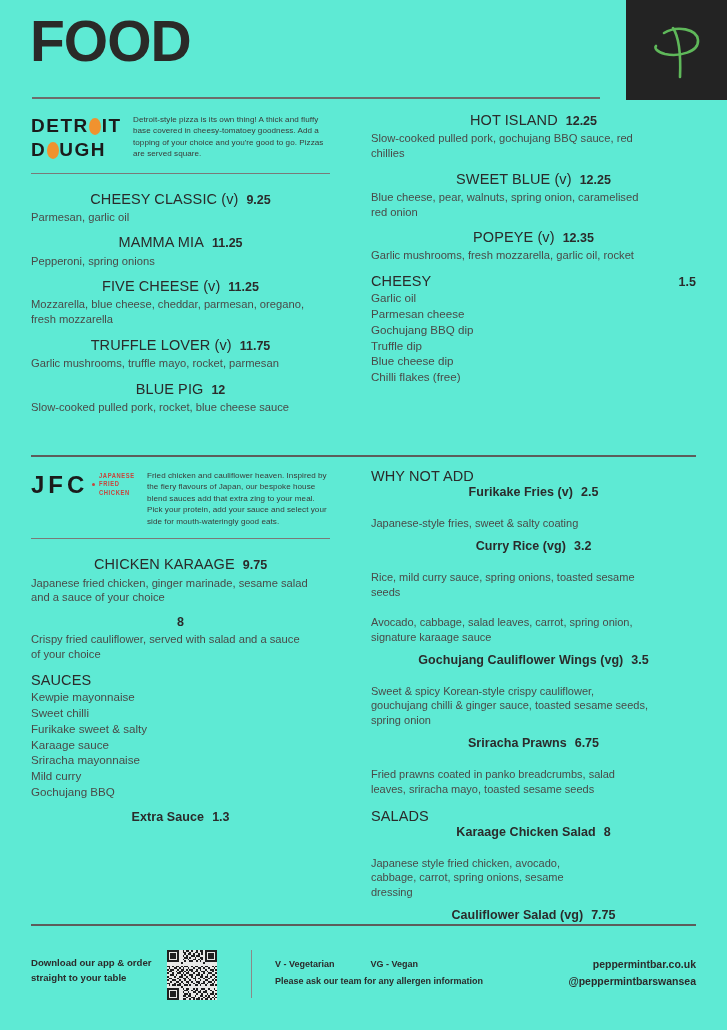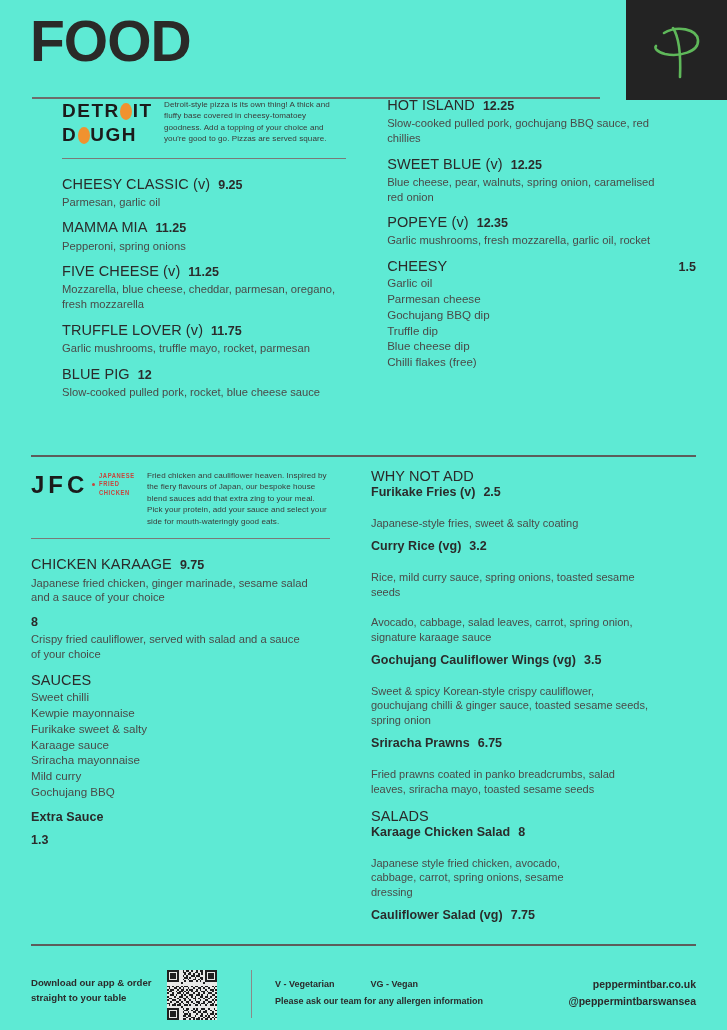--- a/index.html
+++ b/index.html
@@ -132,21 +132,21 @@
     color: #c8453c;
     font-family: "Liberation Sans Narrow", "Liberation Sans", sans-serif;
     transform: scaleX(0.88);
     transform-origin: left center;
   }
 
   
   .item { margin-bottom: 10px; }
   .item-row {
     display: flex;
-    justify-content: flex-start;
+    justify-content: center;
     align-items: baseline;
     gap: 8px;
   }
   .item-name {
     font-size: 14.5px;
     font-weight: 400;
     letter-spacing: 0.1px;
     color: #2b2b2b;
     line-height: 1.18;
   }
@@ -191,21 +191,21 @@
     font-size: 11.6px;
     line-height: 1.36;
     color: #4a4a48;
   }
 
   
   .footer {
     position: absolute;
     left: 0; right: 0;
     bottom: 0;
-    height: 86px;
+    height: 106px;
   }
   .footer-rule {
     position: absolute;
     left: 31px; right: 31px;
     top: 0;
     height: 1.5px;
     background: #5d5d5b;
   }
   .footer-inner {
     position: absolute;
@@ -265,21 +265,21 @@
       <svg class="brand-mark" viewBox="0 0 56 62">
         <g fill="none" stroke="#5fb85a" stroke-width="2.6" stroke-linecap="round" stroke-linejoin="round">
           <path d="M15 14 C28 6, 48 10, 49 21 C50 33, 30 38, 16 35 C8 33, 5 29, 7 27"></path>
           <path d="M24 9 C30 18, 32 34, 31 58"></path>
         </g>
       </svg>
     </div>
     <div class="header-rule"></div>
   </div>
 
-  <div class="cols" style="top:97px;margin-left:31px;">
+  <div class="cols" style="top:112px;">
 
     <div class="col-left">
 
       <div class="concept">
         <div class="dd-logo">
           <div class="dd-line"><span>DETR</span><span class="o"></span><span>IT</span></div>
           <div class="dd-line"><span>D</span><span class="o"></span><span>UGH</span></div>
         </div>
         <div class="concept-blurb">Detroit-style pizza is its own thing! A thick and fluffy base covered in cheesy-tomatoey goodness. Add a topping of your choice and you're good to go. Pizzas are served square.</div>
       </div>
@@ -404,31 +404,31 @@
       <div class="item">
         <div class="item-row">
           <div class="item-price">8</div>
         </div>
         <div class="item-desc">Crispy fried cauliflower, served with salad and a sauce of your choice</div>
       </div>
 
       <div class="plain-list" style="margin-top:11px;">
         <div class="section-head">SAUCES</div>
         <ul>
+          <li>Kewpie mayonnaise</li>
           <li>Sweet chilli</li>
-          <li>Kewpie mayonnaise</li>
           <li>Furikake sweet &amp; salty</li>
           <li>Karaage sauce</li>
           <li>Sriracha mayonnaise</li>
           <li>Mild curry</li>
           <li>Gochujang BBQ</li>
         </ul>
       </div>
 
-      <div class="item-row" style="margin-top:8px;flex-direction:column;">
+      <div class="item-row" style="margin-top:8px;">
         <div class="item-name" style="font-size:12.5px;font-weight:700;">Extra Sauce</div>
         <div class="item-price">1.3</div>
       </div>
 
     </div>
 
     <div class="col-right">
 
       <div class="section-head">WHY NOT ADD</div>
 

